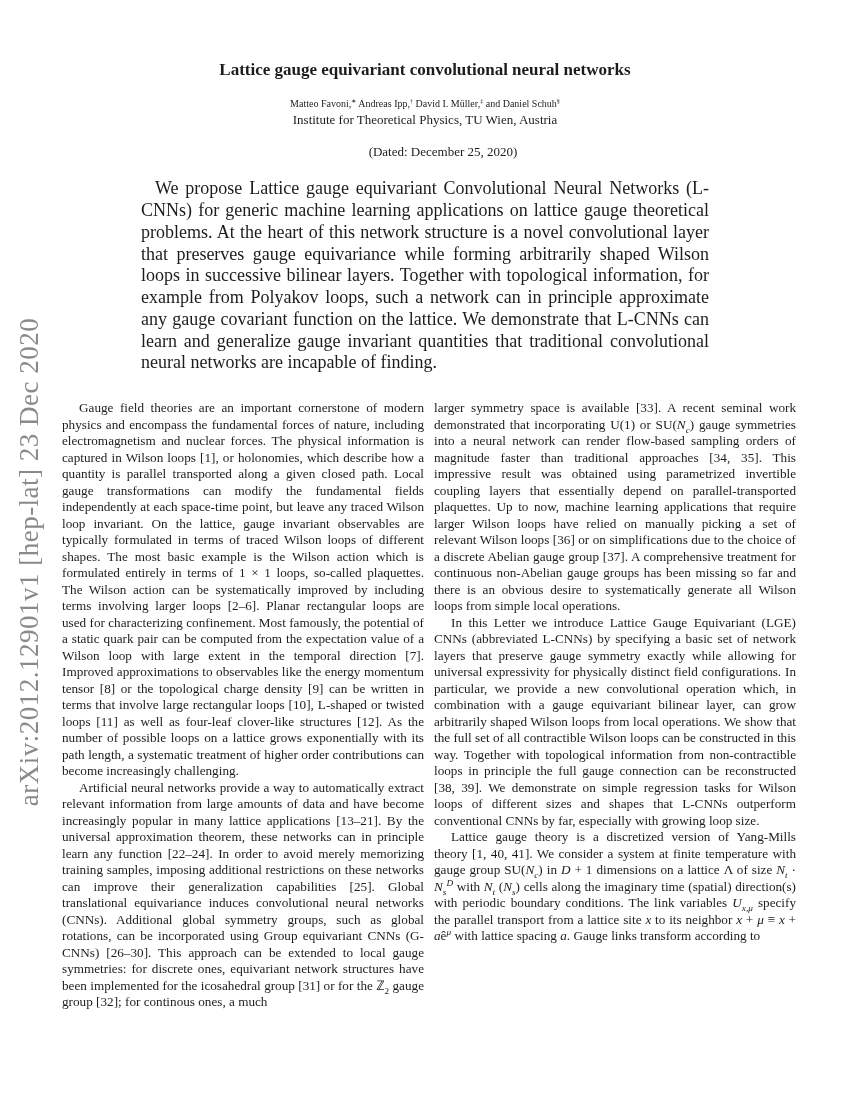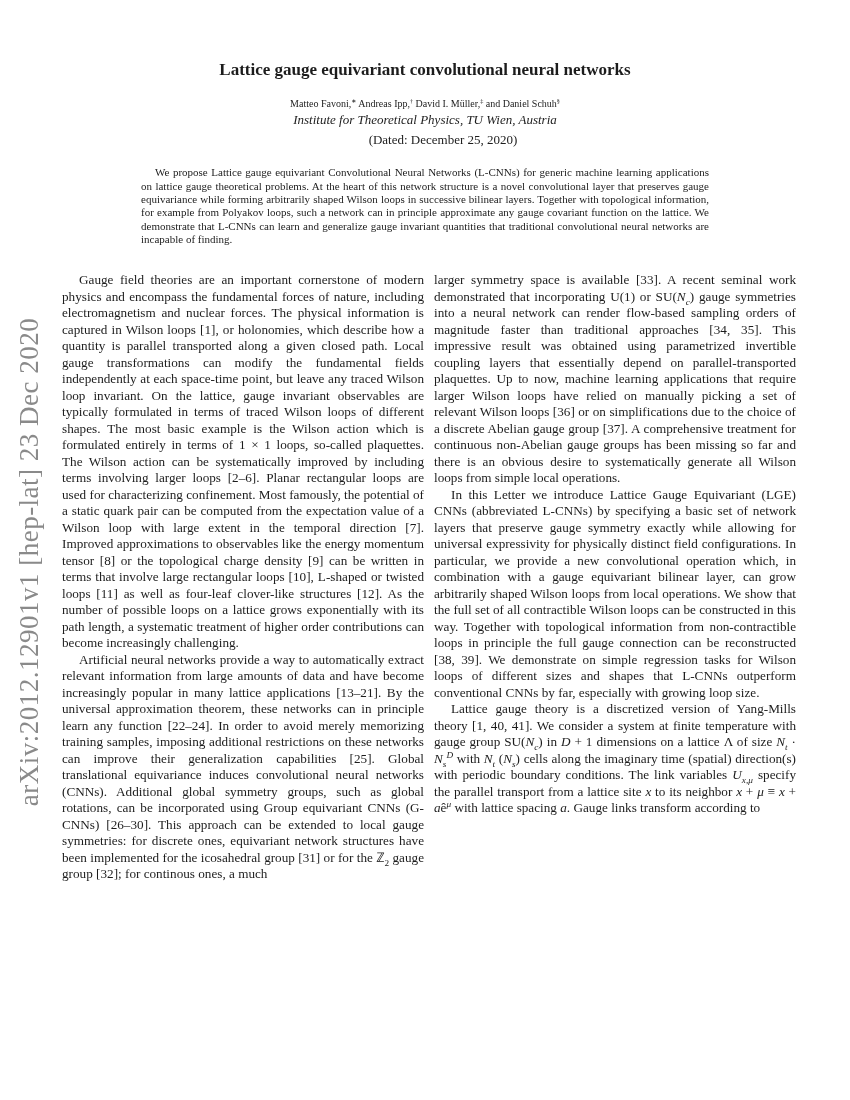--- a/index.html
+++ b/index.html
@@ -32,34 +32,33 @@
   }
   .authors{
     margin-top:17px;
     text-align:center;
     font-size:10px;
   }
   .authors sup{font-size:62%;}
   .affiliation{
     margin-top:3px;
     text-align:center;
-    font-style:italic;
     font-size:13px;
   }
   .dateline{
-    margin-top:4px;
+    margin-top:16px;
     text-align:center;
     font-size:13px;
     padding-left:36px;
   }
   
   .abstract{
     width:568px;
     margin:18px auto 0;
-    font-size:11px;
+    font-size:18px;
     line-height:1.21;
     text-align:justify;
     text-indent:14px;
   }
   
   .body-cols{
     display:flex;
     gap:10px;
     padding:26px 54px 0 62px;
   }

